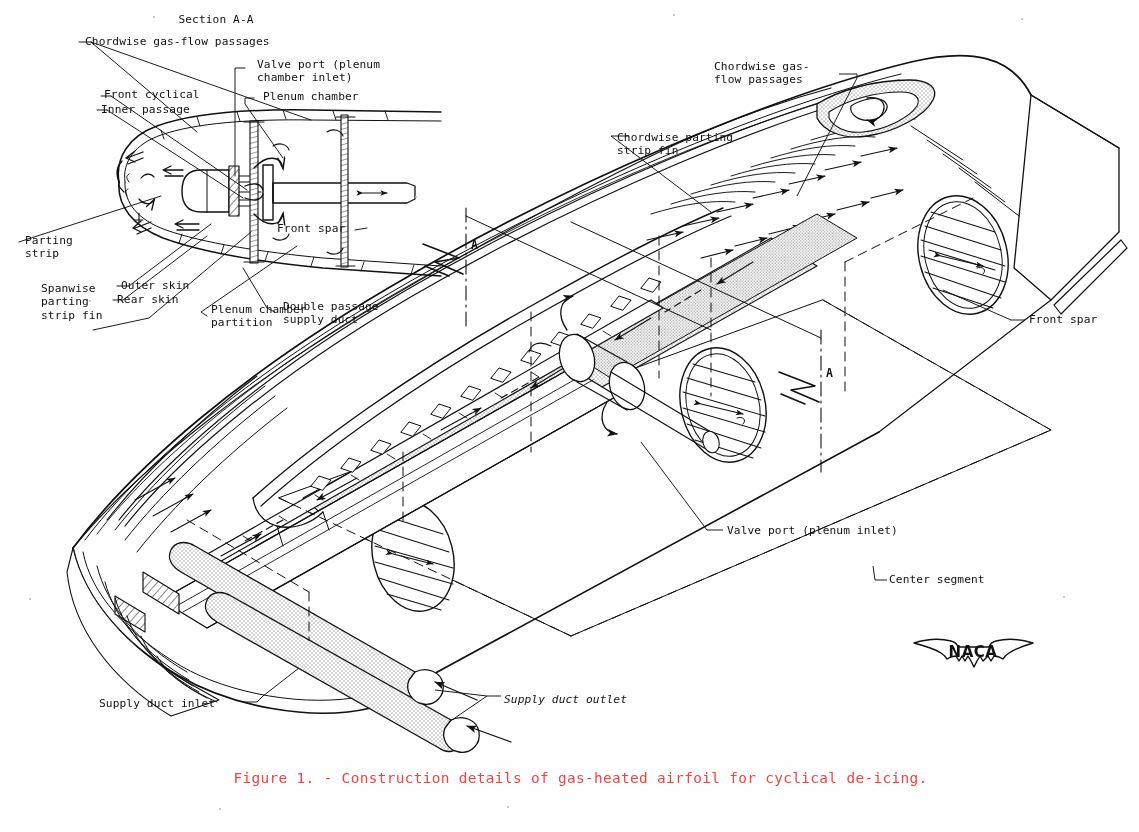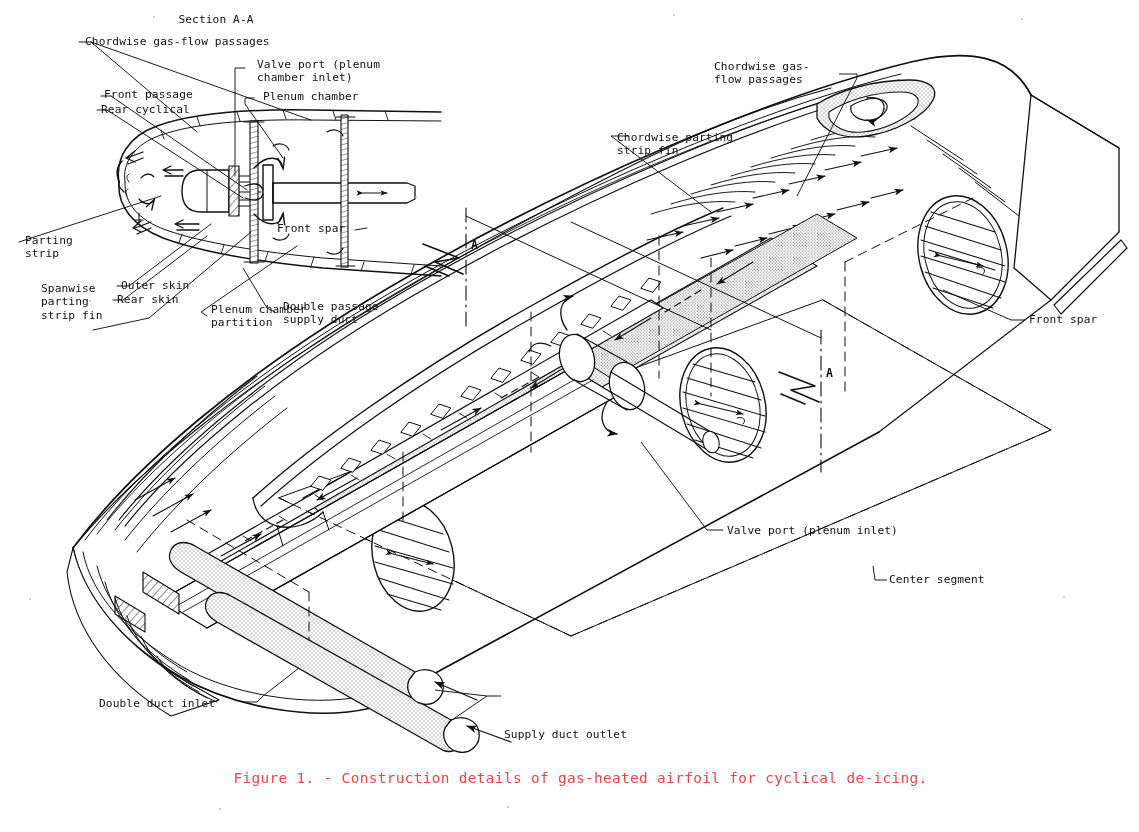--- a/index.html
+++ b/index.html
@@ -451,23 +451,23 @@
 
   <div class="lbl c" style="left:120px;top:13px;width:170px;">Section A-A</div>
 
   <div class="lbl" style="left:74px;top:35px;">Chordwise gas-flow passages</div>
 
   <div class="lbl" style="left:246px;top:58px;">Valve port (plenum
 chamber inlet)</div>
 
   <div class="lbl" style="left:252px;top:90px;">Plenum chamber</div>
 
-  <div class="lbl" style="left:93px;top:88px;">Front passage</div>
-
-  <div class="lbl" style="left:90px;top:103px;">Rear cyclical</div>
+  <div class="lbl" style="left:93px;top:88px;">Front cyclical</div>
+
+  <div class="lbl" style="left:90px;top:103px;">Inner passage</div>
 
   <div class="lbl" style="left:266px;top:222px;">Front spar</div>
 
   <div class="lbl" style="left:14px;top:234px;">Parting
 strip</div>
 
   <div class="lbl" style="left:110px;top:279px;">Outer skin</div>
 
   <div class="lbl" style="left:106px;top:293px;">Rear skin</div>
 
@@ -486,43 +486,53 @@
 
   <div class="lbl" style="left:606px;top:131px;">Chordwise parting
 strip fin</div>
 
   <div class="lbl" style="left:1018px;top:313px;">Front spar</div>
 
   <div class="lbl" style="left:716px;top:524px;">Valve port (plenum inlet)</div>
 
   <div class="lbl" style="left:878px;top:573px;">Center segment</div>
 
-  <div class="lbl" style="left:88px;top:697px;">Double duct inlet</div>
-
-  <div class="lbl" style="left:493px;top:728px;">Supply duct outlet</div>
+  <div class="lbl" style="left:88px;top:697px;">Supply duct inlet</div>
+
+  <div class="lbl" style="left:493px;top:693px;font-style:italic;">Supply duct outlet</div>
 
   <div class="secmark" style="left:460px;top:238px;">A</div>
   <div class="secmark" style="left:815px;top:366px;">A</div>
 
   <svg style="position:absolute;left:0;top:0;width:1139px;height:832px;pointer-events:none;" viewBox="0 0 1139 832">
     <g stroke="#111" fill="none" stroke-width="0.95">
 
       <path d="M828,74 L846,74 L846,78 L786,196"></path>
       <path d="M600,136 L618,136"></path>
       <path d="M600,136 L700,212"></path>
       <path d="M1014,320 L1000,320 L932,290"></path>
       <path d="M712,530 L696,530 L630,442"></path>
       <path d="M876,580 L864,580 L862,566"></path>
       <path d="M232,702 L246,702 L252,696 L288,668"></path>
       <path d="M490,696 L476,696 L438,722"></path>
 
       <path d="M476,696 L424,690"></path>
     </g>
   </svg>
 
+  <div class="naca-wrap">
+    <svg viewBox="0 0 125 45">
+      <path d="M3,13 C16,9 28,8 40,11 C44,12 46,14 47,17 L78,17 C79,14 81,12 85,11
+               C97,8 109,9 122,13 C112,16 104,19 98,23 C95,25 93,27 92,29
+               C89,27 86,26 83,26 L80,31 L77,26 L72,31 L69,26 L66,31 L63,37
+               L60,31 L57,26 L54,31 L51,26 L48,31 L45,26 C42,26 39,27 36,29
+               C35,27 33,25 30,23 C24,19 14,16 3,13 Z" fill="#fff" stroke="#111" stroke-width="1.4" stroke-linejoin="round"></path>
+      <text x="62" y="27" text-anchor="middle" font-family="'DejaVu Sans','Liberation Sans',sans-serif" font-size="15" font-weight="600" fill="#111" letter-spacing="0.5">NACA</text>
+    </svg>
+  </div>
 
   <div class="caption">Figure 1. - Construction details of gas-heated airfoil for cyclical de-icing.</div>
 
   <div class="speck" style="left:18px;top:598px;"></div>
   <div class="speck" style="left:208px;top:808px;"></div>
   <div class="speck" style="left:496px;top:806px;"></div>
   <div class="speck" style="left:662px;top:14px;"></div>
   <div class="speck" style="left:1010px;top:18px;"></div>
   <div class="speck" style="left:404px;top:196px;"></div>
   <div class="speck" style="left:1052px;top:596px;"></div>

